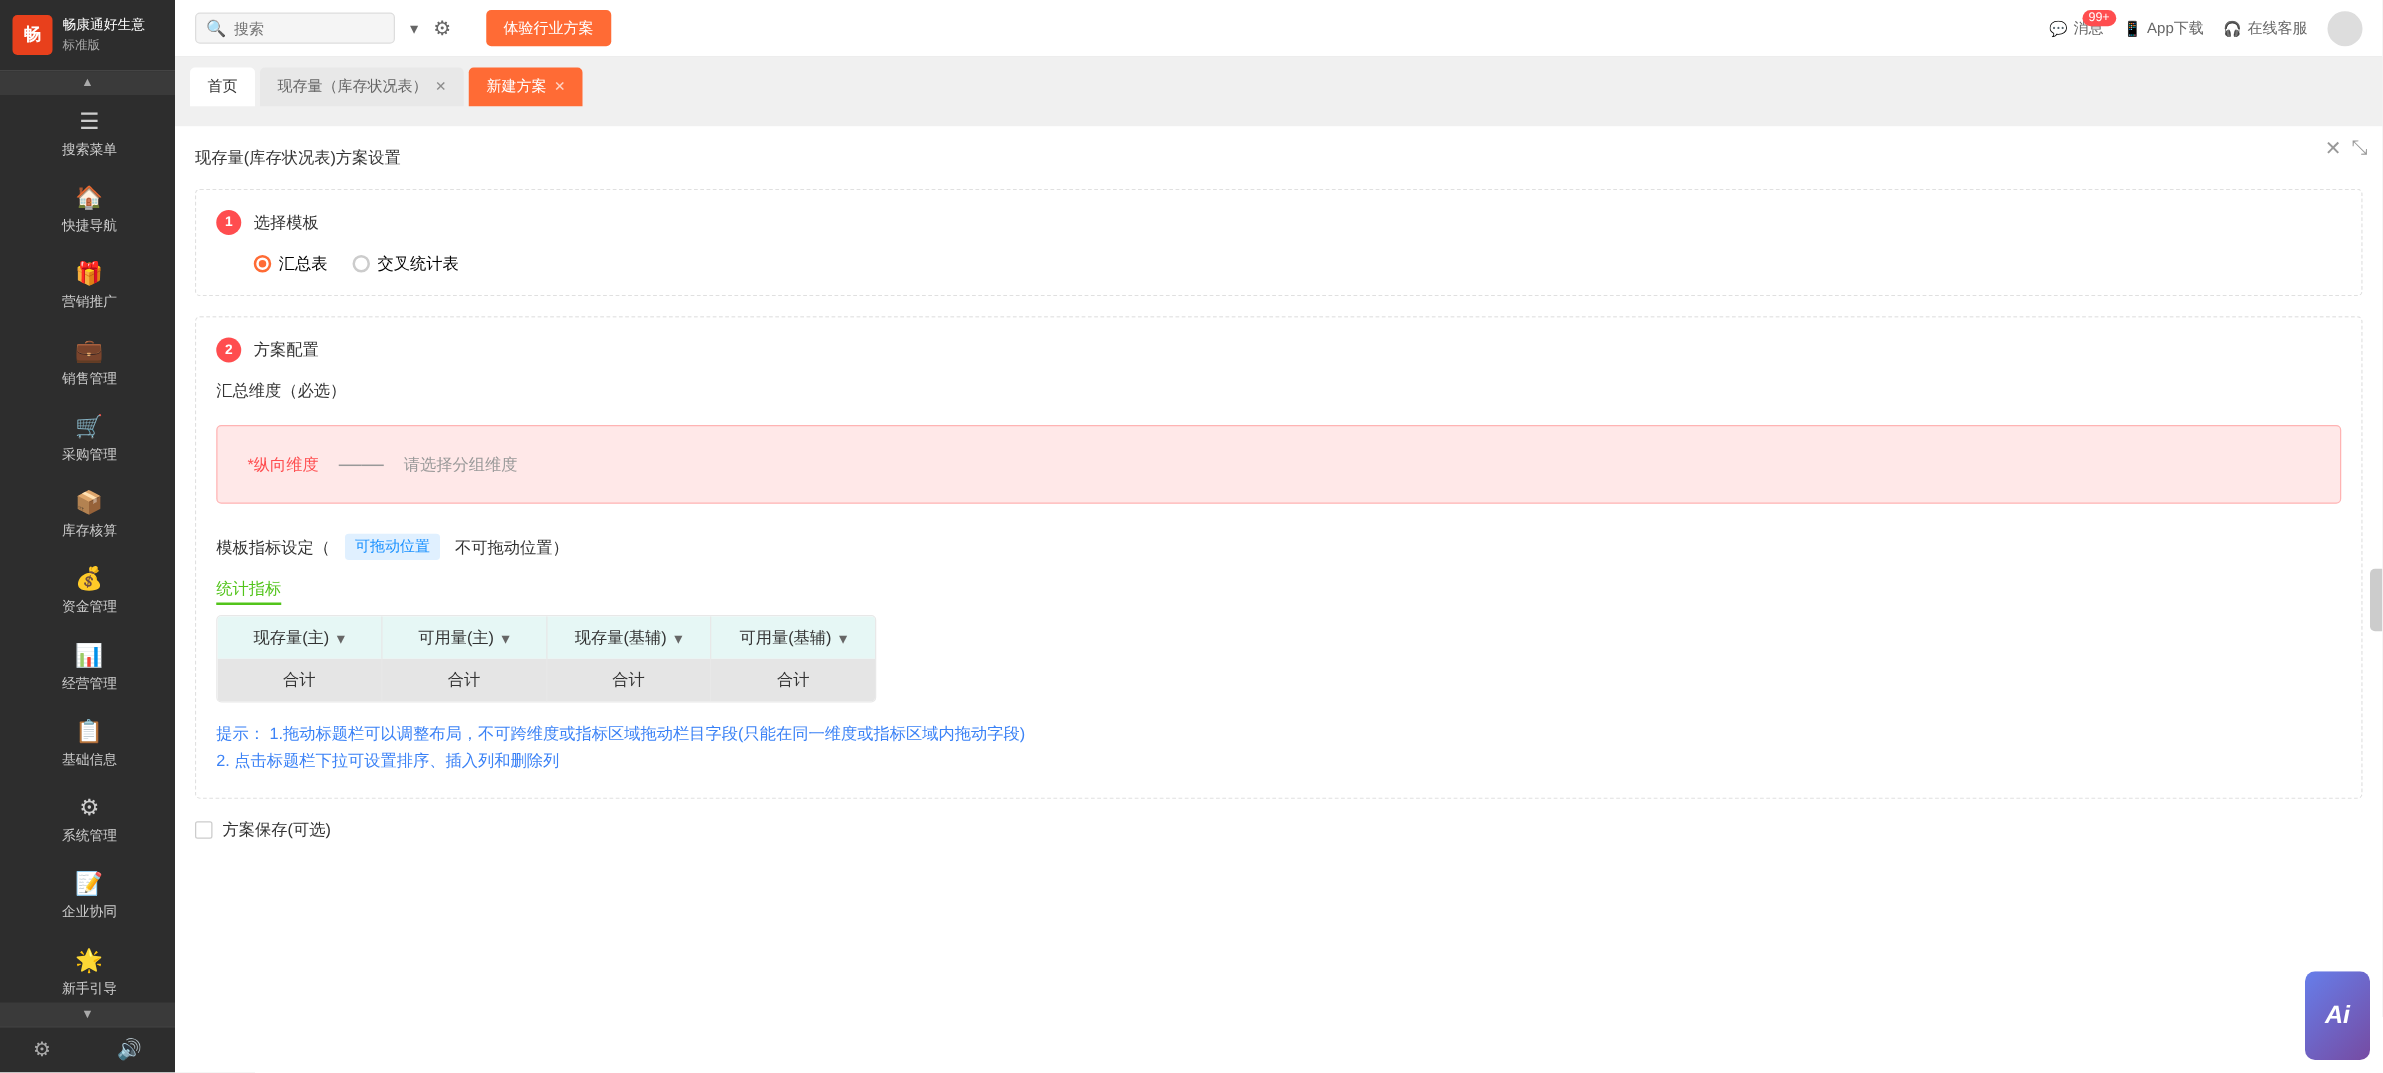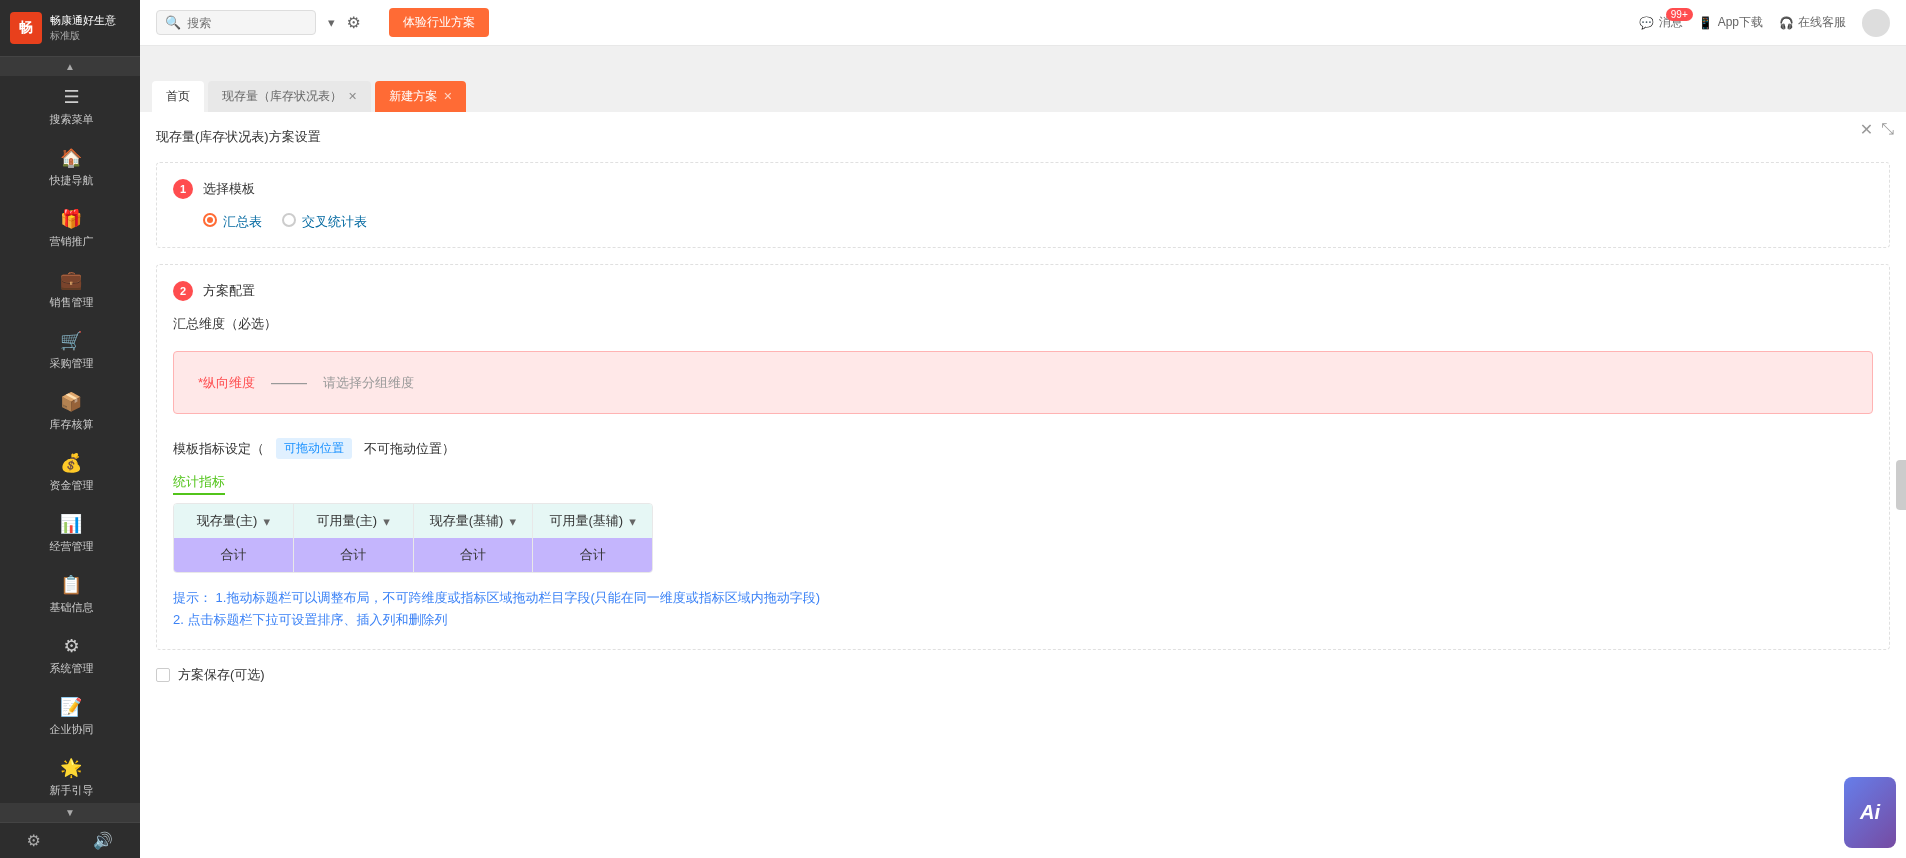--- a/index.html
+++ b/index.html
@@ -172,24 +172,23 @@
       border-radius: 50%;
       background: #ddd;
       display: inline-block;
     }
 
     
     .tabbar {
       background: #f0f0f0;
       display: flex;
       align-items: center;
-      padding: 8px 12px 0;
+      padding: 8px 12px 16px;
       gap: 4px;
       flex-shrink: 0;
-      margin-top: 27px;
     }
     .tab {
       padding: 7px 14px;
       background: #e8e8e8;
       border-radius: 4px 4px 0 0;
       font-size: 12px;
       color: #666;
       cursor: pointer;
       display: flex;
       align-items: center;
@@ -258,25 +257,25 @@
     }
 
     .radio-group {
       display: flex;
       align-items: center;
       gap: 20px;
       margin-left: 30px;
     }
     .radio-item {
       display: flex;
-      align-items: flex-start;
+      align-items: center;
       gap: 6px;
       cursor: pointer;
       font-size: 13px;
-      color: #0369a1;
+      color: #000000;
       font-family: Liberation Serif, serif;
     }
     .radio-dot {
       width: 14px;
       height: 14px;
       border-radius: 50%;
       border: 2px solid #ccc;
       display: flex;
       align-items: center;
       justify-content: center;
@@ -347,29 +346,29 @@
       margin-bottom: 8px;
       border-bottom: 2px solid #52c41a;
       display: inline-block;
       padding-bottom: 2px;
     }
 
     .stats-table {
       border: 1px solid #e8e8e8;
       border-radius: 4px;
       overflow: hidden;
-      width: 480px;
+      width: 528px;
     }
     .stats-table-header {
       display: flex;
       background: #e6f7f5;
     }
     .stats-table-body {
       display: flex;
-      background: #c4b5fd;
+      background: #e5e5e5;
       align-items: center;
     }
     .stats-col {
       flex: 1;
       padding: 8px 12px;
       text-align: center;
       border-right: 1px solid #e8e8e8;
       font-size: 13px;
       color: #333;
       display: flex;

